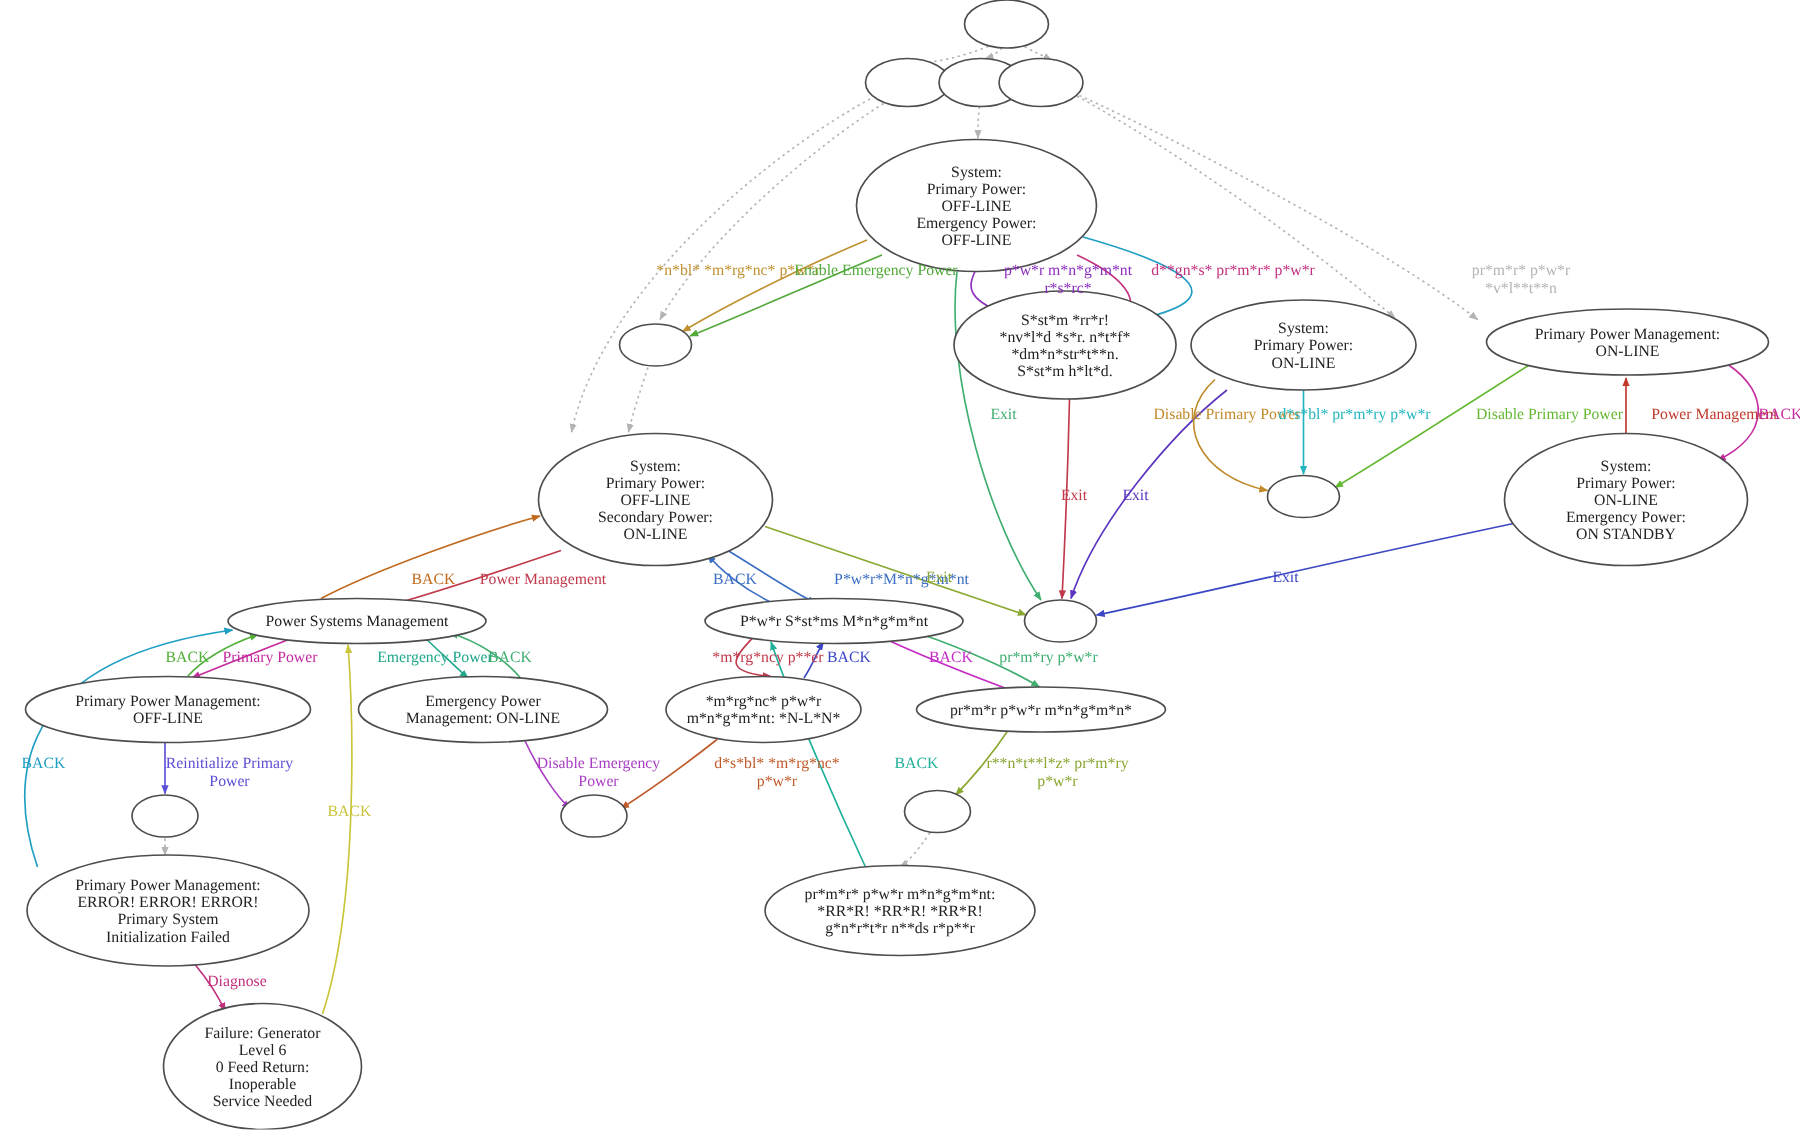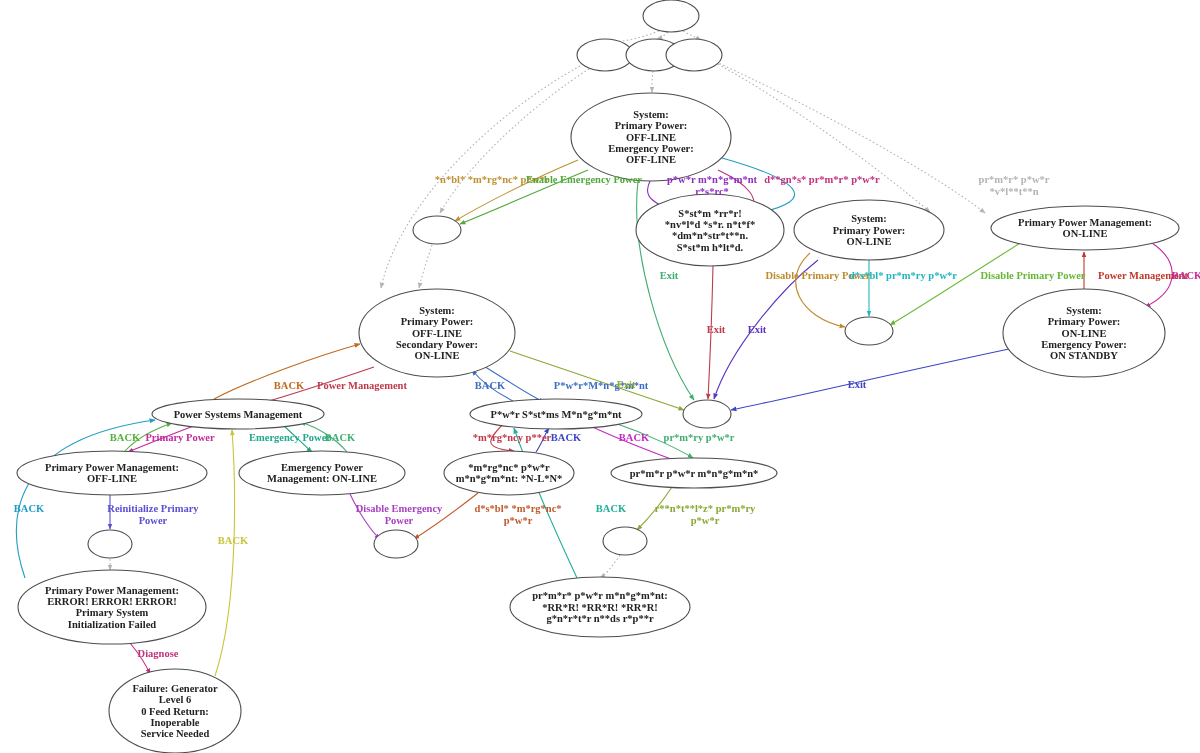--- a/index.html
+++ b/index.html
@@ -1,18 +1,18 @@
 <!DOCTYPE html>
 <html><head>
 <meta charset="utf-8">
 <style>
   html,body{margin:0;padding:0;background:#ffffff;}
   body{width:1200px;height:753px;overflow:hidden;
        font-family:"Liberation Serif","DejaVu Serif",serif;}
-  #stage{position:relative;width:1116px;height:753px;font-weight:bold;}
+  #stage{position:relative;width:1116px;height:753px;}
   svg#graph{position:absolute;left:0;top:0;width:1200px;height:753px;}
   .nodetext{font-family:"Liberation Serif","DejaVu Serif",serif;
             font-size:10.5px;fill:#222222;text-anchor:middle;}
   .edgelabel{font-family:"Liberation Serif","DejaVu Serif",serif;
              font-size:10.5px;text-anchor:middle;}
   ellipse.node{fill:#ffffff;stroke:#4d4d4d;stroke-width:1.1;}
   path.edge{fill:none;stroke-width:1.1;}
   path.edge.dotted{stroke:#b4b4b4;stroke-dasharray:1.6 2.4;}
 </style>
 </head>

